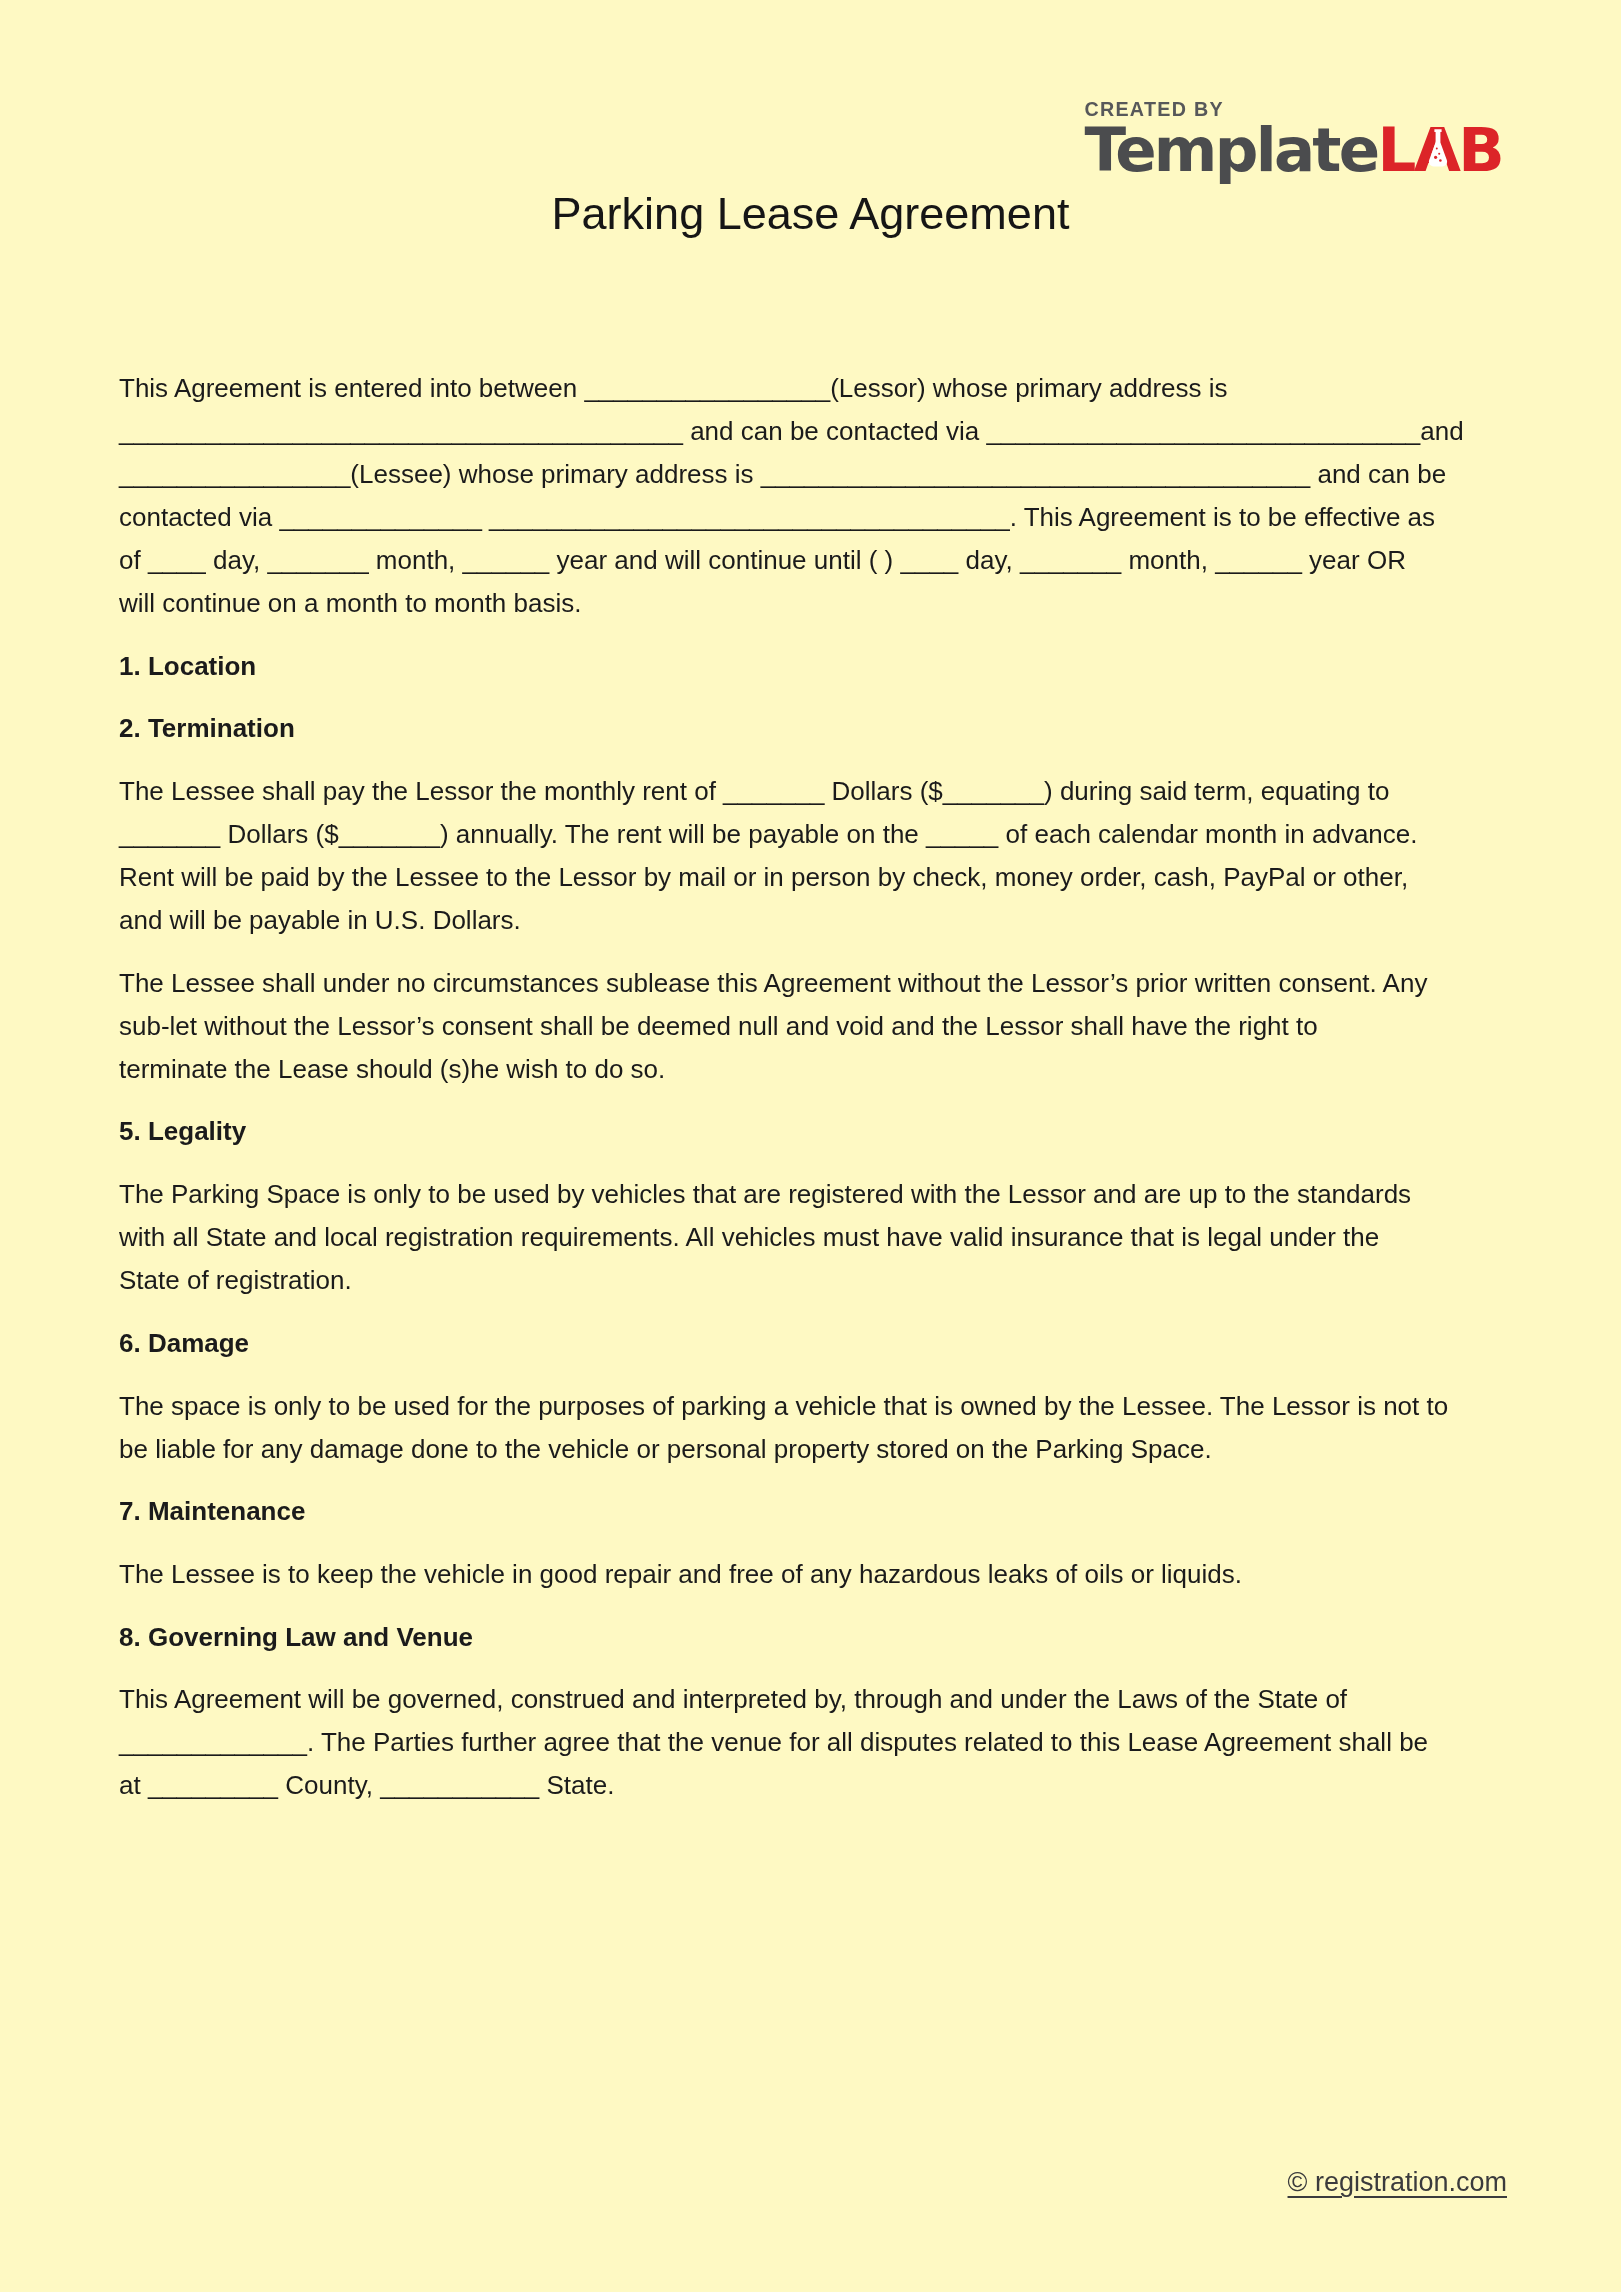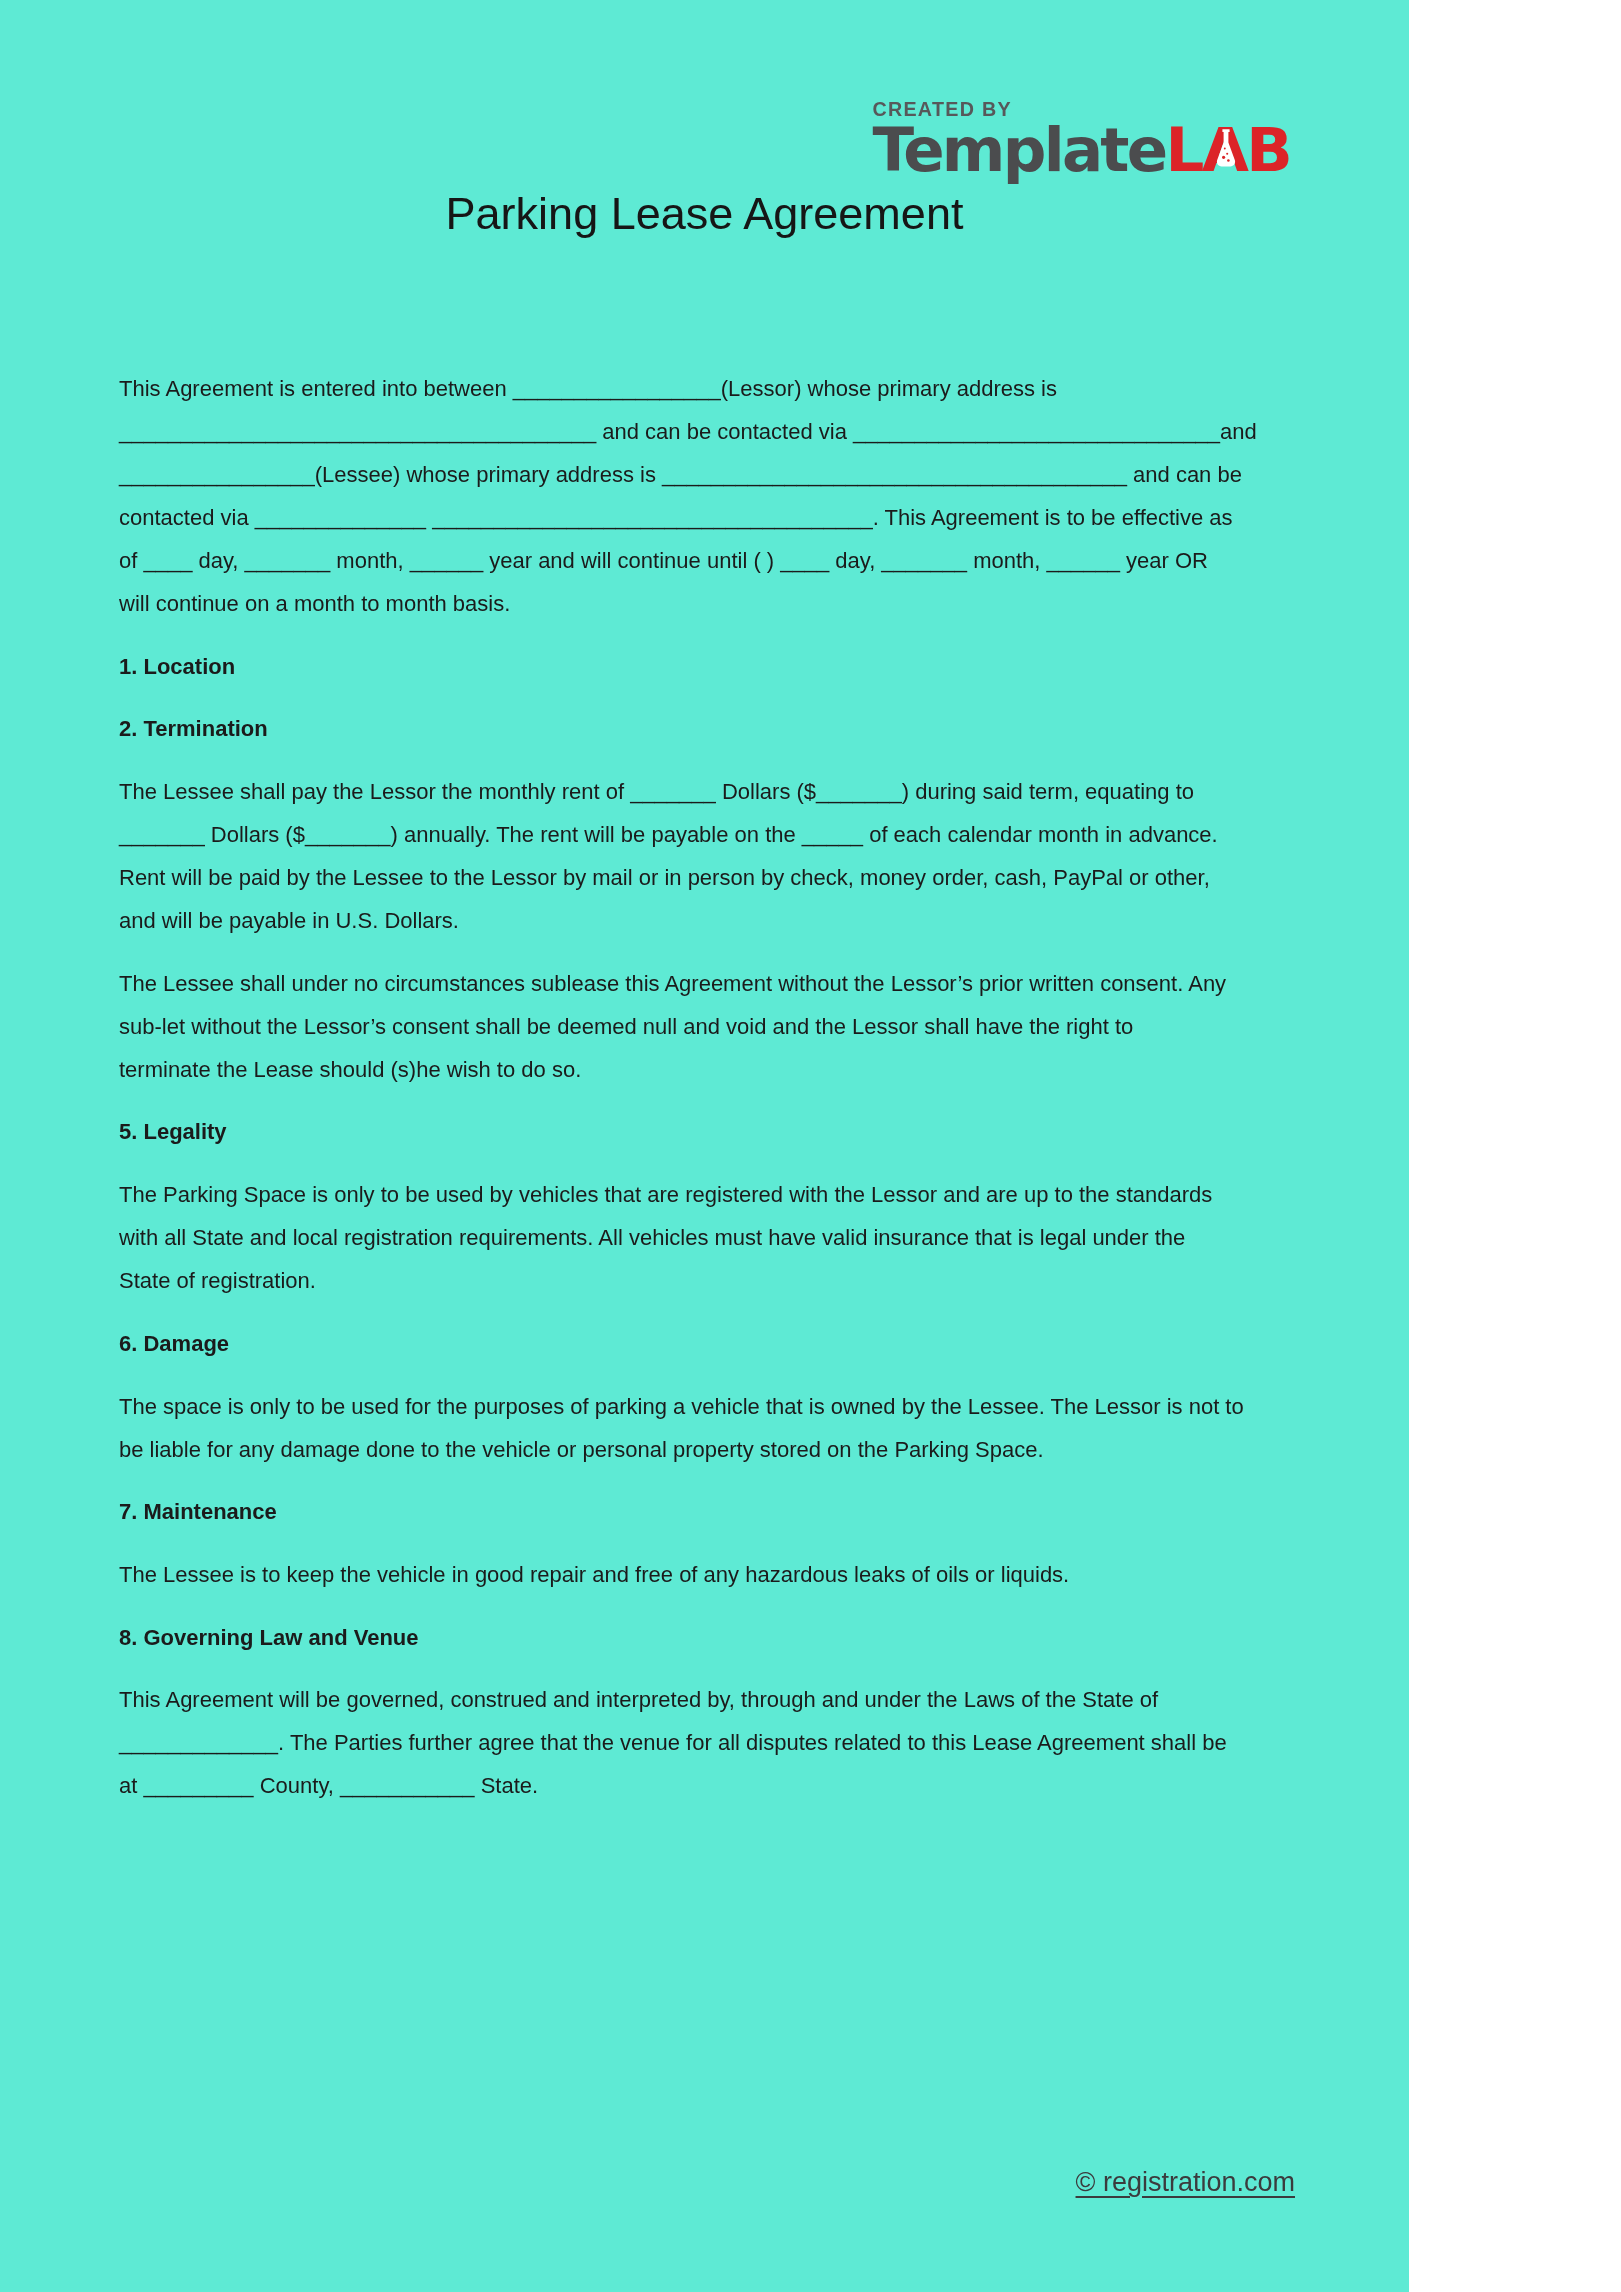--- a/index.html
+++ b/index.html
@@ -1,20 +1,20 @@
 <!DOCTYPE html>
 <html style="font-size:14.3px"><head>
 <meta charset="utf-8">
 <style>
   * { margin:0; padding:0; box-sizing:border-box; }
   html, body { background:#ffffff; }
   .page {
     position:relative;
-    width:1409px; height:2293px;
-    background:#5eead4;
+    width:1621px; height:2293px;
+    background:#fef9c3;
     font-family:"Liberation Sans", sans-serif;
     color:#1b1b1b;
     overflow:hidden;
   }
   
   .logo { position:absolute; top:100px; right:119px; text-align:left; }
   .logo-created {
     font-size:19.7px; font-weight:700; letter-spacing:1.3px;
     color:#57585a; line-height:19.7px;
   }
@@ -38,21 +38,21 @@
     font-size:45px; line-height:52px; font-weight:400;
     color:#161616;
   }
   
   .content {
     position:absolute; top:367px; left:119px; right:119px;
     font-size:26px; line-height:43px;
   }
   .content p, .content h2 {
     white-space:pre-line;
-    font-size:22px; line-height:43px;
+    font-size:26px; line-height:43px;
     margin:0 0 19.7px 0;
     font-weight:400;
   }
   .content h2 { font-weight:700; }
   
   .footer-link {
     position:absolute; top:2166px; right:114px;
     font-size:27px; line-height:32px;
     color:#3b3b3d;
     text-decoration:underline;

